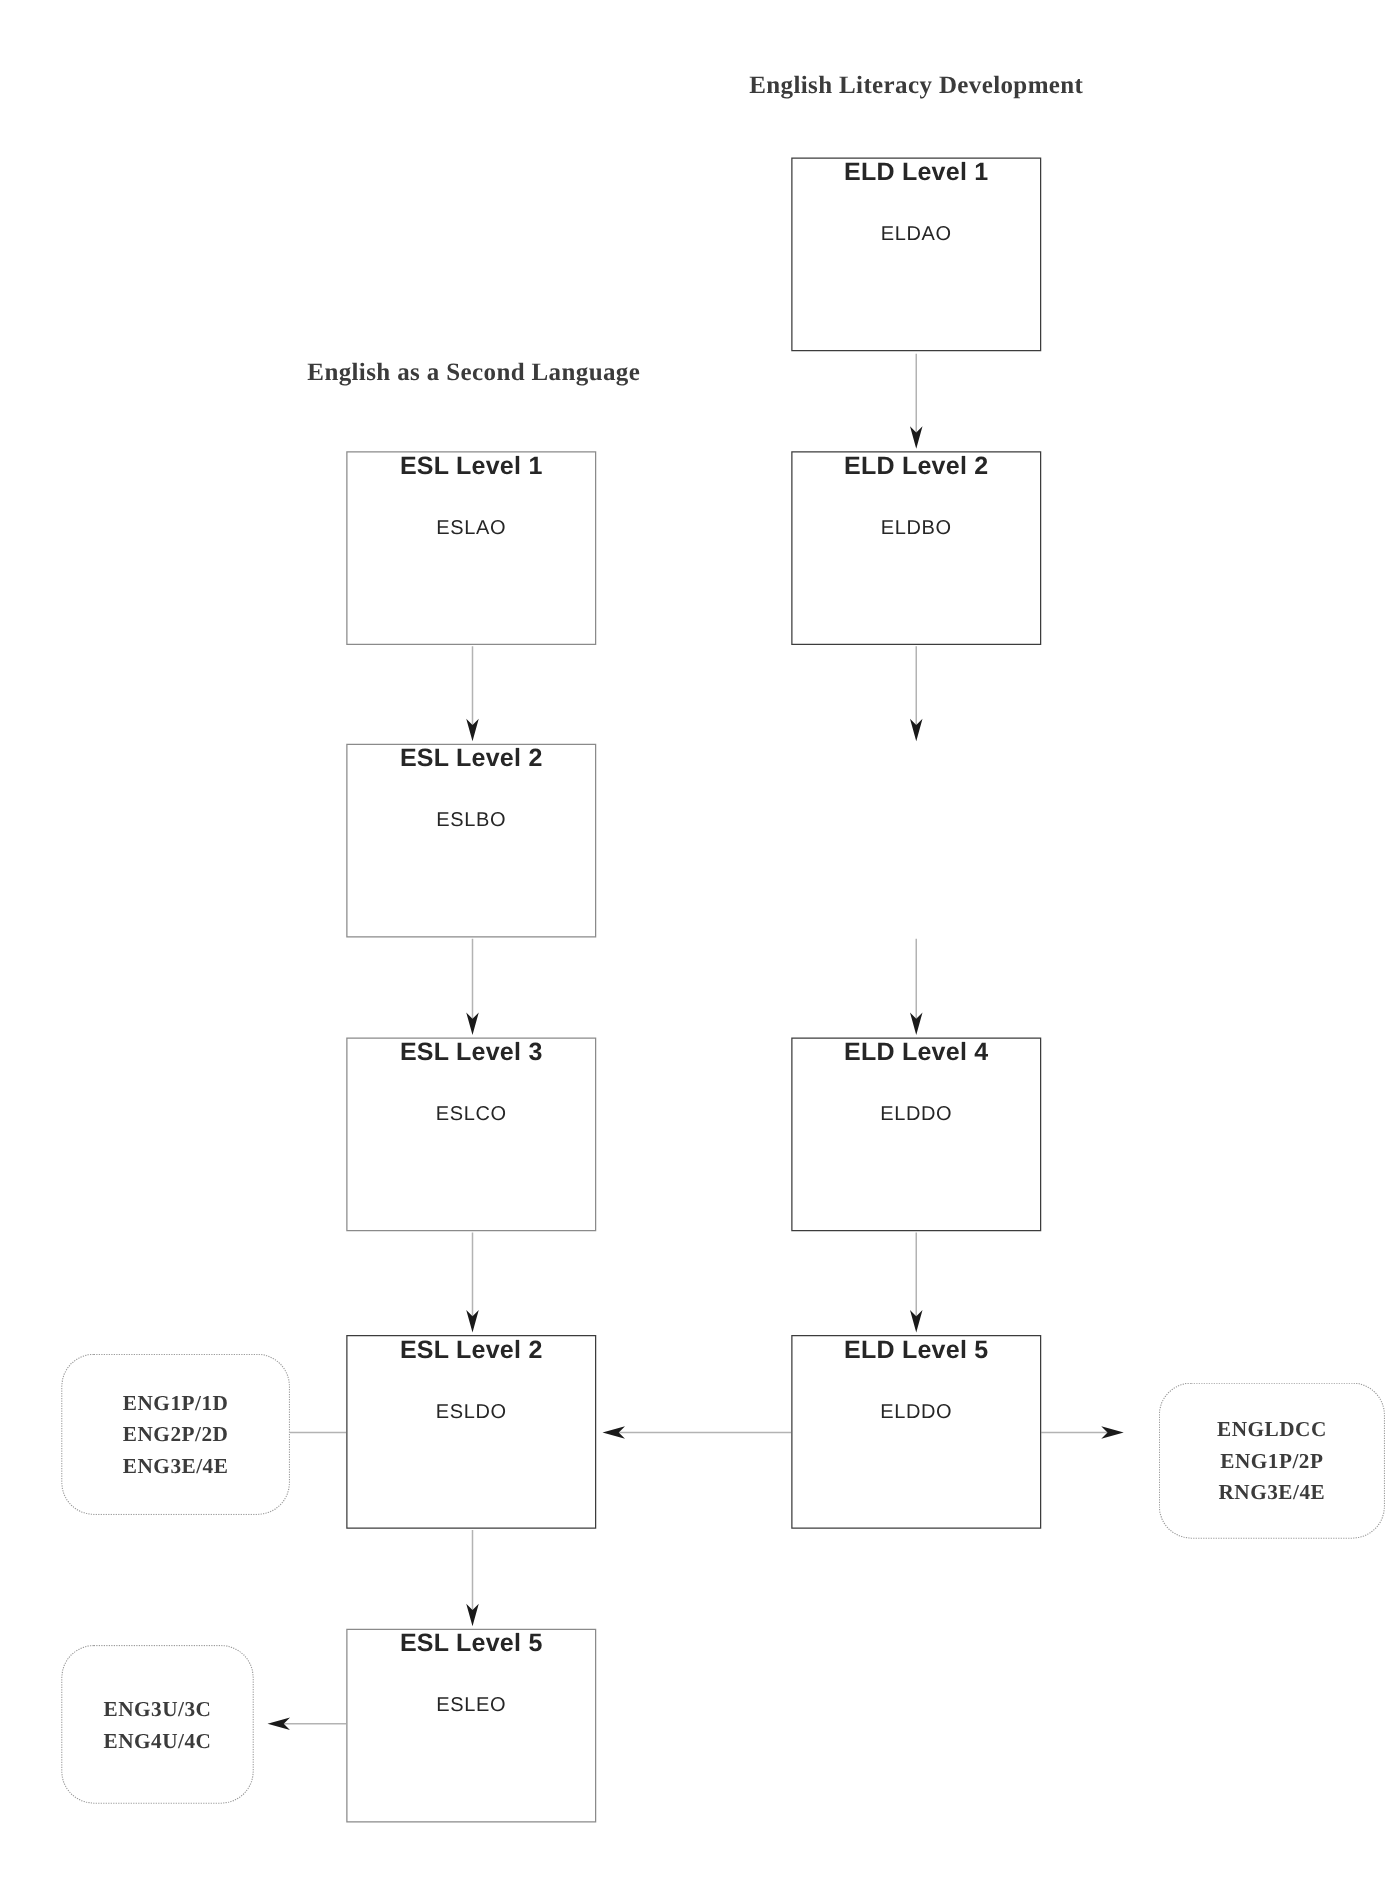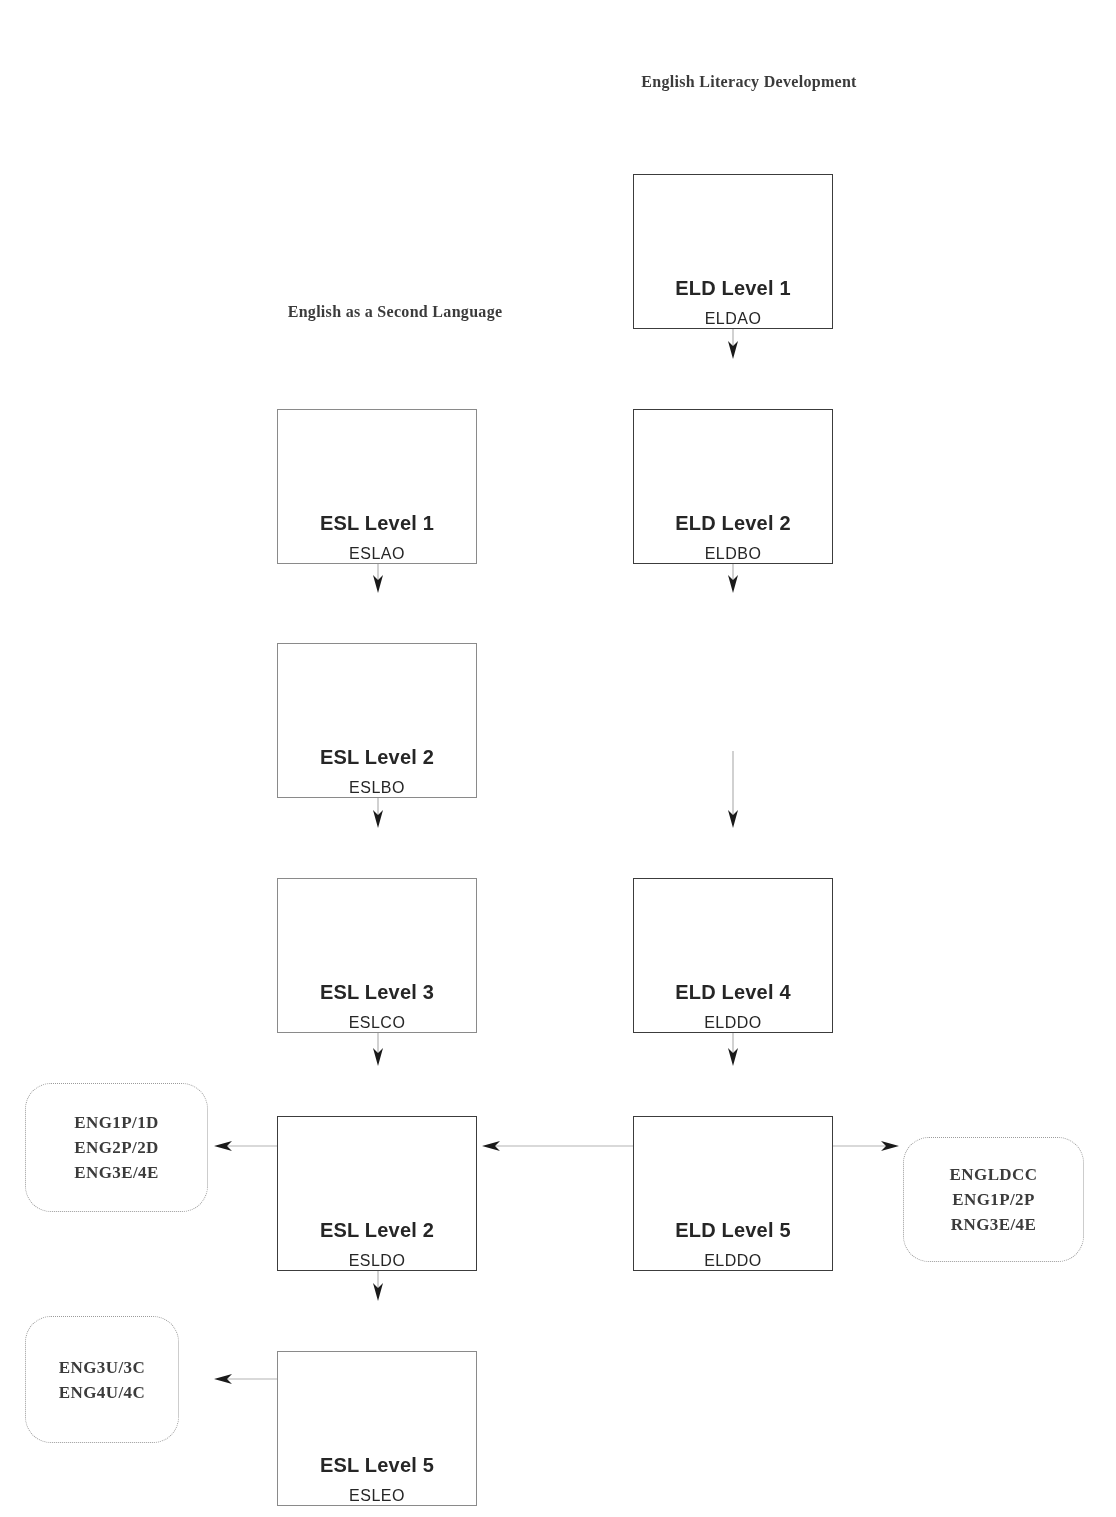--- a/index.html
+++ b/index.html
@@ -20,45 +20,45 @@
     background:var(--background);
     font-family:"Liberation Sans","DejaVu Sans",sans-serif;
     overflow:hidden;
   }
   .arrows{position:absolute;left:0;top:0;width:1116px;height:1517px;pointer-events:none;}
   .arrows line{stroke:var(--arrow-line);stroke-width:1.2;}
   .arrows polygon{fill:var(--arrow-head);}
   .section-title{
     position:absolute;transform:translateX(-50%);
     font-family:"Liberation Serif","DejaVu Serif",serif;
-    font-weight:bold;font-size:16px;color:var(--heading-text);
-    letter-spacing:.3px;white-space:nowrap;margin:16px;
+    font-weight:bold;font-size:20px;color:var(--heading-text);
+    letter-spacing:.3px;white-space:nowrap;margin:0;
   }
   .course-box{
     position:absolute;width:200px;height:155px;
     background:#fff;
-    display:flex;flex-direction:column;align-items:center;justify-content:flex-end;
-    gap:10px;box-sizing:border-box;margin-top:48px;
+    display:flex;flex-direction:column;align-items:center;justify-content:flex-start;
+    gap:29px;box-sizing:border-box;
   }
   .course-box.esl-light{border:1.5px solid var(--box-border-esl);}
   .course-box.dark{border:1.5px solid var(--box-border-eld);}
   .course-title{
     font-size:20px;font-weight:bold;color:var(--box-text);letter-spacing:.2px;
   }
   .course-code{
     font-size:16px;color:var(--box-text);letter-spacing:.5px;
   }
   .exit-box{
     position:absolute;box-sizing:border-box;
     border:1.5px dotted var(--dashed-border);
     border-radius:26px;background:#fff;
     display:flex;flex-direction:column;align-items:center;justify-content:center;
     font-family:"Liberation Serif","DejaVu Serif",serif;
     font-weight:bold;font-size:17px;line-height:25px;
-    color:var(--dashed-text);letter-spacing:.4px;
+    color:var(--dashed-text);letter-spacing:.4px;margin-left:24px;
   }
 </style>
 </head>
 <body>
 
 <div class="canvas">
 
   <svg class="arrows" viewBox="0 0 1116 1517">
 
     <g>
@@ -153,21 +153,21 @@
   <div class="course-box esl-light" style="left:277px;top:1303px">
     <div class="course-title">ESL Level 5</div>
     <div class="course-code">ESLEO</div>
   </div>
 
   <div class="exit-box" style="left:25px;top:1083px;width:183px;height:129px">
     <div>ENG1P/1D</div>
     <div>ENG2P/2D</div>
     <div>ENG3E/4E</div>
   </div>
-  <div class="exit-box" style="left:903px;top:1137px;width:181px;height:125px">
+  <div class="exit-box" style="left:903px;top:1106px;width:181px;height:125px">
     <div>ENGLDCC</div>
     <div>ENG1P/2P</div>
     <div>RNG3E/4E</div>
   </div>
   <div class="exit-box" style="left:25px;top:1316px;width:154px;height:127px">
     <div>ENG3U/3C</div>
     <div>ENG4U/4C</div>
   </div>
 
 </div>

